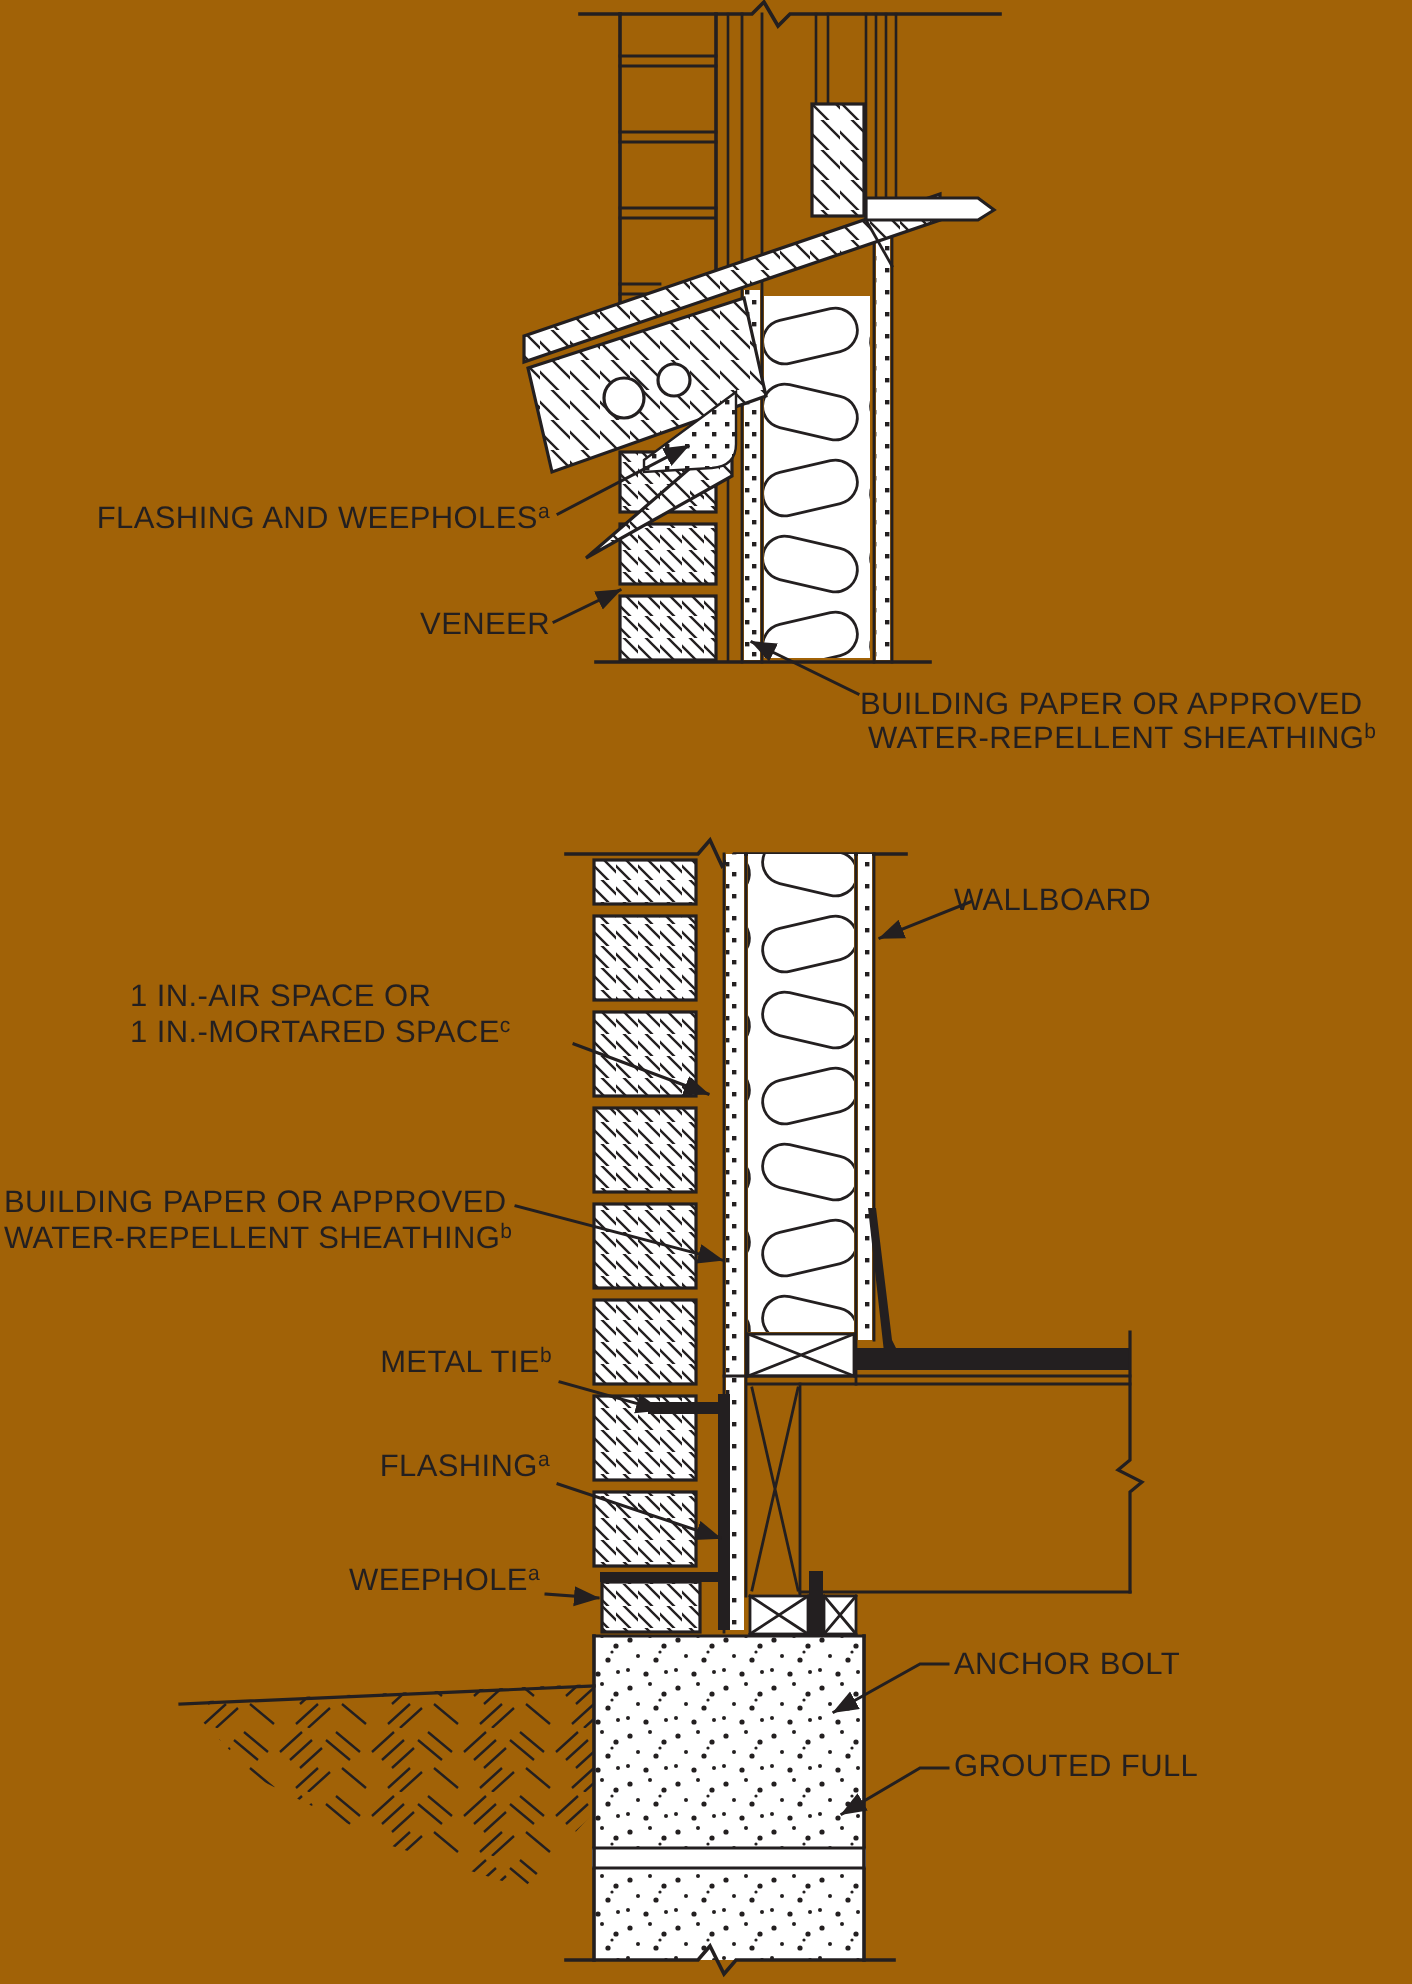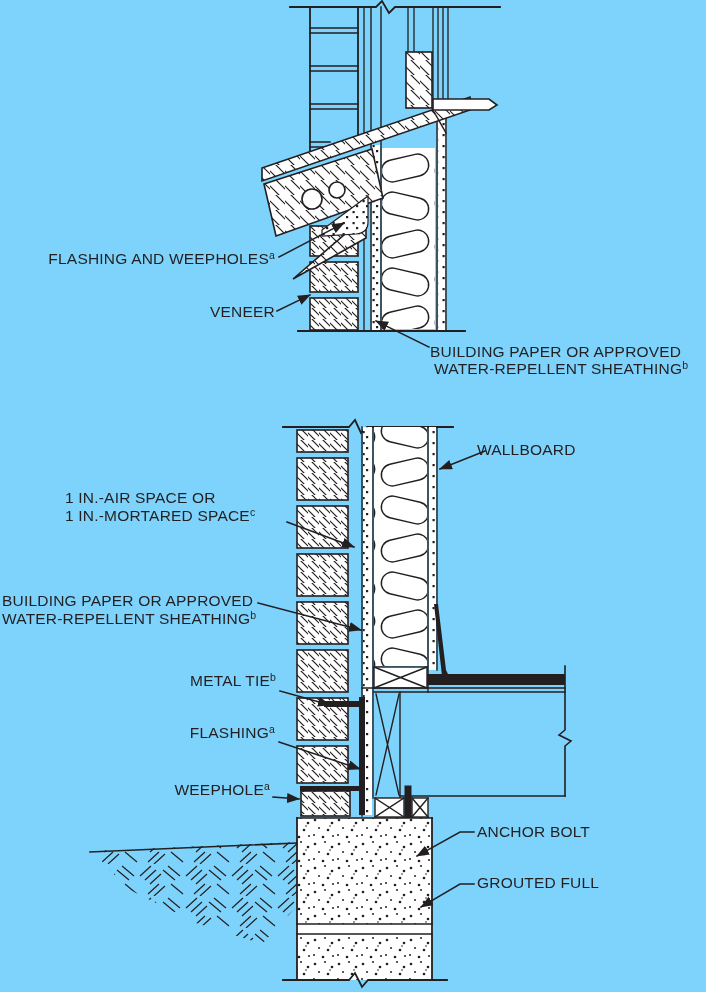--- a/index.html
+++ b/index.html
@@ -1,16 +1,16 @@
 <!DOCTYPE html>
 <html><head>
 <meta charset="utf-8">
 <style>
   html,body{margin:0;padding:0;background:#ffffff;}
-  .page{position:relative;width:706px;height:992px;background:#7dd3fc;overflow:hidden;
+  .page{position:relative;width:706px;height:992px;background:#a16207;overflow:hidden;
         font-family:"Liberation Sans", sans-serif;}
   svg text{font-family:"Liberation Sans", sans-serif;font-size:15.5px;fill:#231f20;letter-spacing:.2px;}
   svg .sup{font-size:10.5px;}
 </style>
 </head>
 <body>
 
 <div class="page">
 <svg width="706" height="992" viewBox="0 0 706 992">
   <defs>

